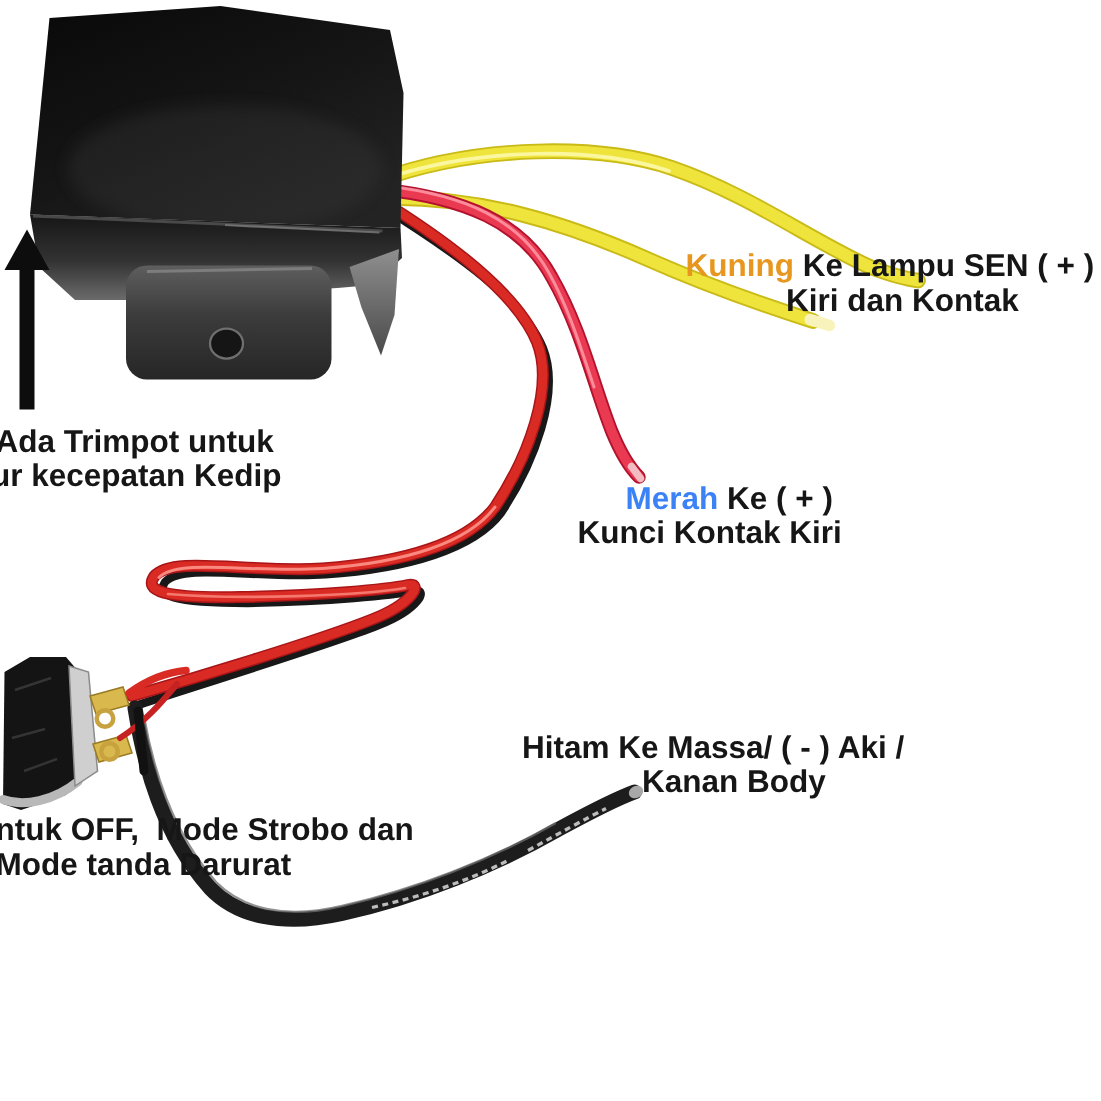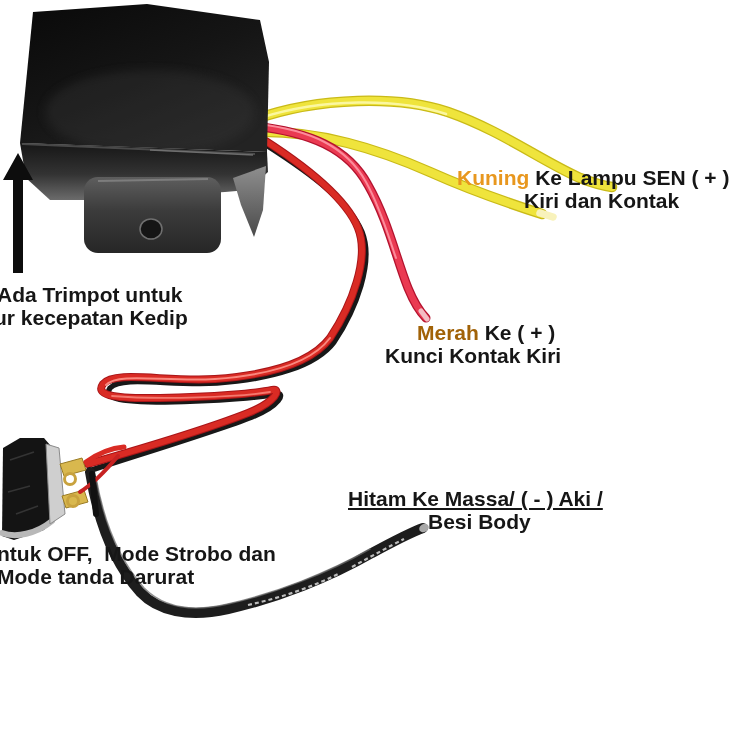--- a/index.html
+++ b/index.html
@@ -5,21 +5,21 @@
   html,body{margin:0;padding:0;background:#e9e9e9;}
   #stage{
     position:relative;width:734px;height:734px;background:#ffffff;
     overflow:hidden;font-family:"Liberation Sans","DejaVu Sans",sans-serif;
   }
   .lbl{
     position:absolute;font-weight:bold;font-size:21px;line-height:21px;
     color:#161616;white-space:pre;letter-spacing:0px;text-align:right;
   }
   .accent-kuning{color:#E8971E;}
-  .accent-merah{color:#a16207;}
+  .accent-merah{color:#3b82f6;}
   svg{position:absolute;left:0;top:0;}
 </style>
 </head>
 <body>
 
 <div id="stage">
 
   <svg width="734" height="734" viewBox="0 0 734 734">
     <defs>
       <linearGradient id="gTop" x1="0" y1="0" x2="0.7" y2="1">
@@ -108,19 +108,19 @@
 
   <div class="lbl" style="left:-3px;top:284px;">Ada Trimpot untuk</div>
   <div class="lbl" style="left:-6px;top:307px;">ur kecepatan Kedip</div>
 
   <div class="lbl" style="left:457px;top:167px;"><span class="accent-kuning">Kuning</span><span> Ke Lampu SEN ( + )</span></div>
   <div class="lbl" style="left:524px;top:190px;">Kiri dan Kontak</div>
 
   <div class="lbl" style="left:417px;top:322px;"><span class="accent-merah">Merah</span><span> Ke ( + )</span></div>
   <div class="lbl" style="left:385px;top:345px;">Kunci Kontak Kiri</div>
 
-  <div class="lbl" style="left:348px;top:488px;text-decoration:underline;">Hitam Ke Massa/ ( - ) Aki /</div>
-  <div class="lbl" style="left:428px;top:511px;">Besi Body</div>
+  <div class="lbl" style="left:348px;top:488px;">Hitam Ke Massa/ ( - ) Aki /</div>
+  <div class="lbl" style="left:428px;top:511px;">Kanan Body</div>
 
   <div class="lbl" style="left:-3px;top:543px;">ntuk OFF,  Mode Strobo dan</div>
   <div class="lbl" style="left:-3px;top:566px;">Mode tanda Darurat</div>
 
 </div>
 
 </body></html>

